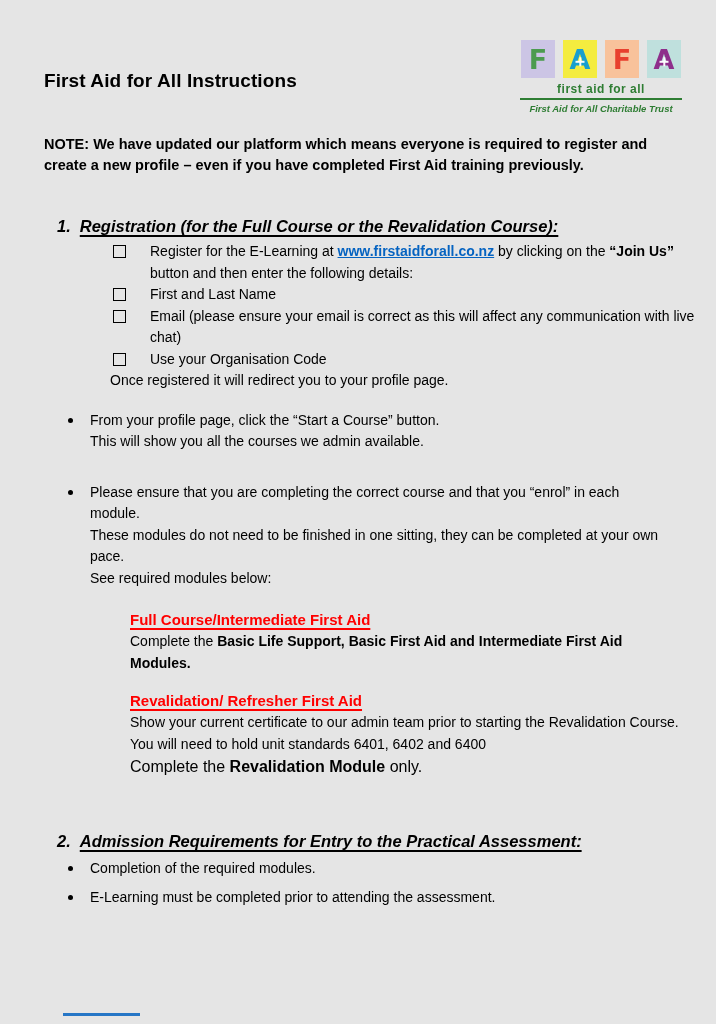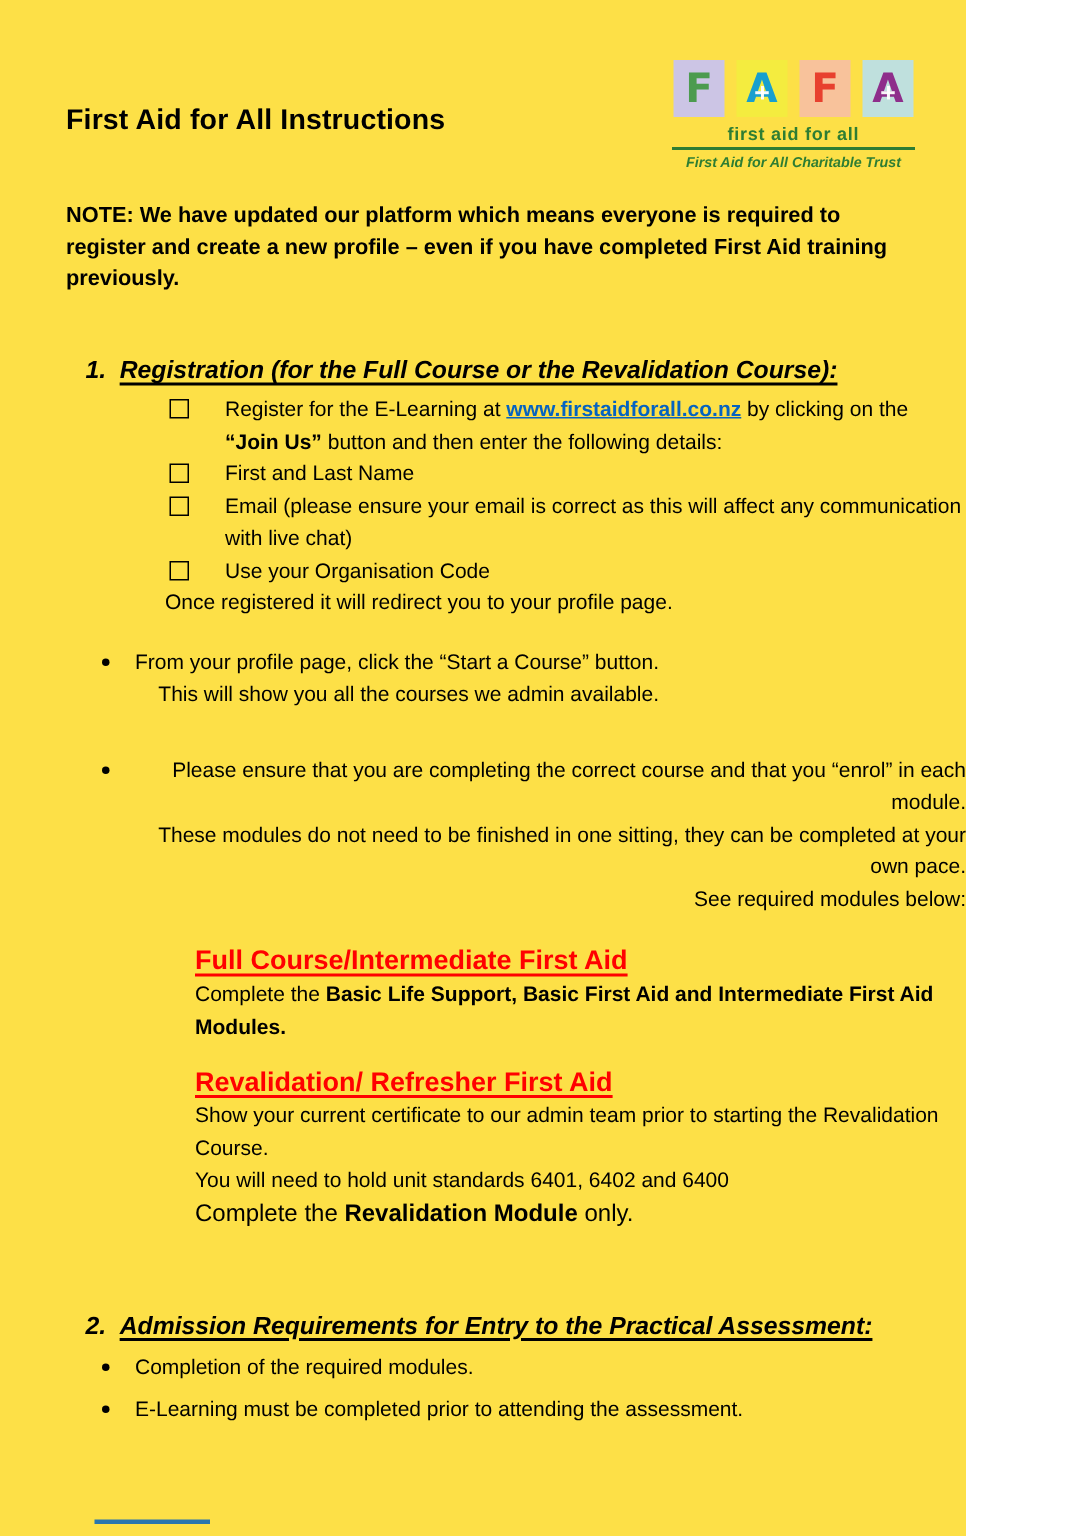--- a/index.html
+++ b/index.html
@@ -1,19 +1,19 @@
 <!DOCTYPE html>
 <html style="--logo-green: #2E7D33; --heading-red: #FF0000; --link-blue: #0563C1;"><head>
 <meta charset="utf-8">
 <style>
   html,body{margin:0;padding:0;background:#fff;}
   .page{
     position:relative;
-    width:644px;height:1024px;
-    background:#fde047;
+    width:716px;height:1024px;
+    background:#e5e5e5;
     font-family:"Liberation Sans", sans-serif;
     color:#000;
     overflow:hidden;
   }
   
   .header{position:relative;height:122px;}
   .title{position:absolute;left:44px;top:70px;margin:0;font-size:19px;font-weight:bold;letter-spacing:.1px;}
   .logo{position:absolute;right:34px;top:40px;width:162px;text-align:center;}
   .tiles{display:flex;gap:8px;justify-content:center;}
   .tile{position:relative;width:34px;height:38px;display:flex;align-items:center;justify-content:center;}
@@ -31,32 +31,32 @@
   .sect2{margin-top:50px;}
   .sect-num{margin-right:9px;}
   .sect-h{text-decoration:underline;text-decoration-thickness:1.8px;text-underline-offset:3px;}
   
   .checklist{margin:3px 0 0 113px;font-size:14px;line-height:21.5px;}
   .crow{display:flex;gap:24px;}
   .cb{flex:none;width:11px;height:11px;border:1.7px solid #000;margin-top:4px;}
   .ctext{max-width:560px;}
   .after-checklist{margin:0 0 0 110px;font-size:14px;line-height:21.5px;}
   
-  .brow{display:flex;margin-left:68px;font-size:14px;line-height:21.5px;text-align:right;}
+  .brow{display:flex;margin-left:68px;font-size:14px;line-height:21.5px;}
   .bdot{flex:none;width:5px;height:5px;border-radius:50%;background:#000;margin:8px 17px 0 0;}
   .btxt{max-width:578px;}
   .brow1{margin-top:18px;}
   .brow2{margin-top:29px;}
   .brow-s2a{margin-top:5px;}
   .brow-s2b{margin-top:7px;}
   
   .module{margin-left:130px;font-size:14px;line-height:21.5px;max-width:550px;}
   .module1{margin-top:19px;}
   .module2{margin-top:15px;}
-  .mod-h{color:var(--heading-red);font-weight:bold;font-size:18px;line-height:23px;text-decoration:underline;text-decoration-thickness:1.8px;text-underline-offset:3px;}
+  .mod-h{color:var(--heading-red);font-weight:bold;font-size:15px;line-height:23px;text-decoration:underline;text-decoration-thickness:1.8px;text-underline-offset:3px;}
   .reval-last{font-size:16px;line-height:24px;}
   .b{font-weight:bold;}
   .link{color:var(--link-blue);font-weight:bold;text-decoration:underline;cursor:pointer;}
   
   .footer-mark{position:absolute;left:63px;top:1013px;width:77px;height:3px;background:var(--link-blue);opacity:.85;}
 </style>
 </head>
 <body>
 
 <div class="page">

